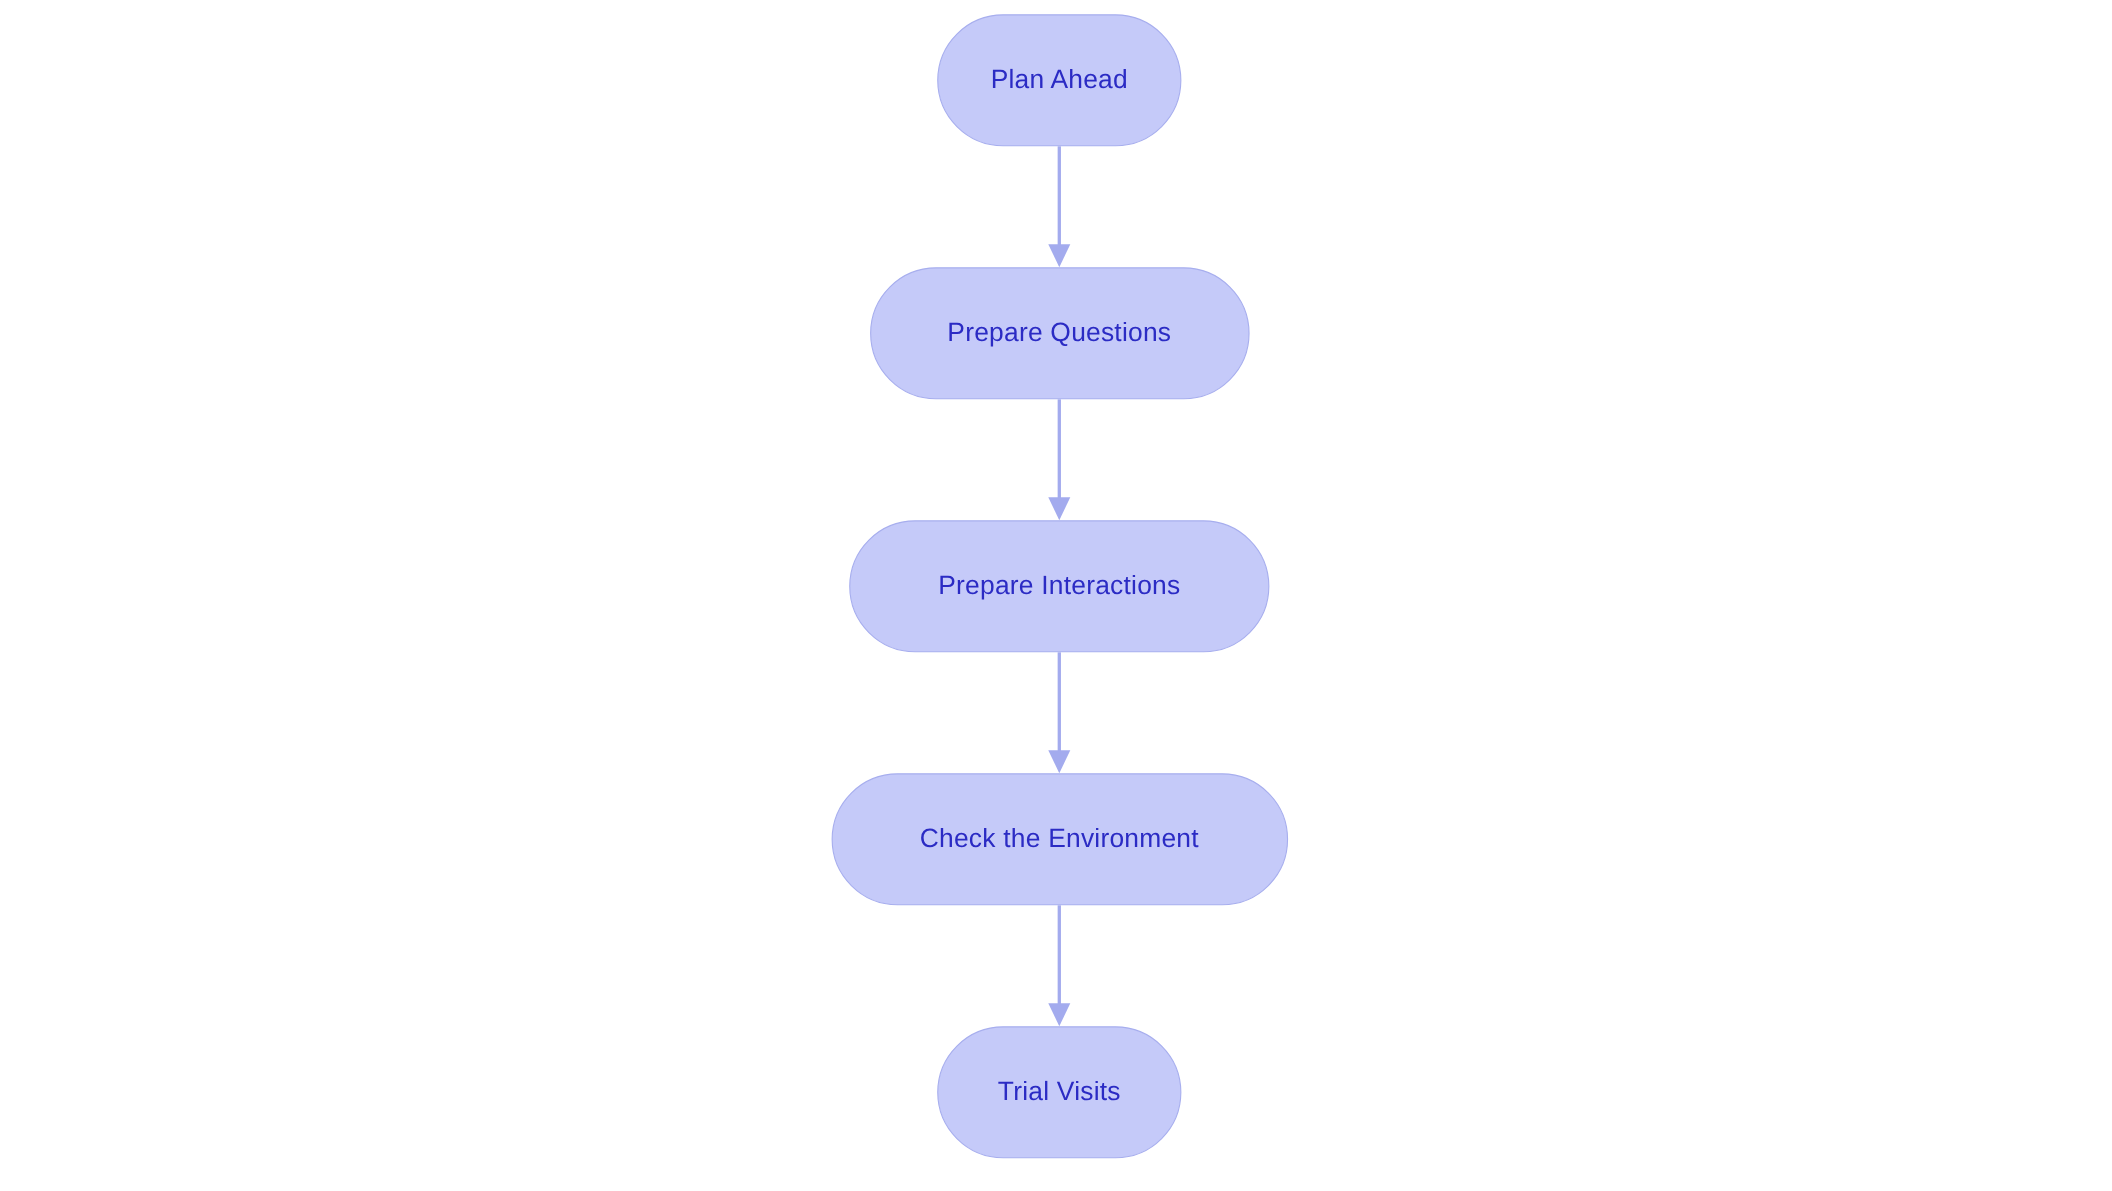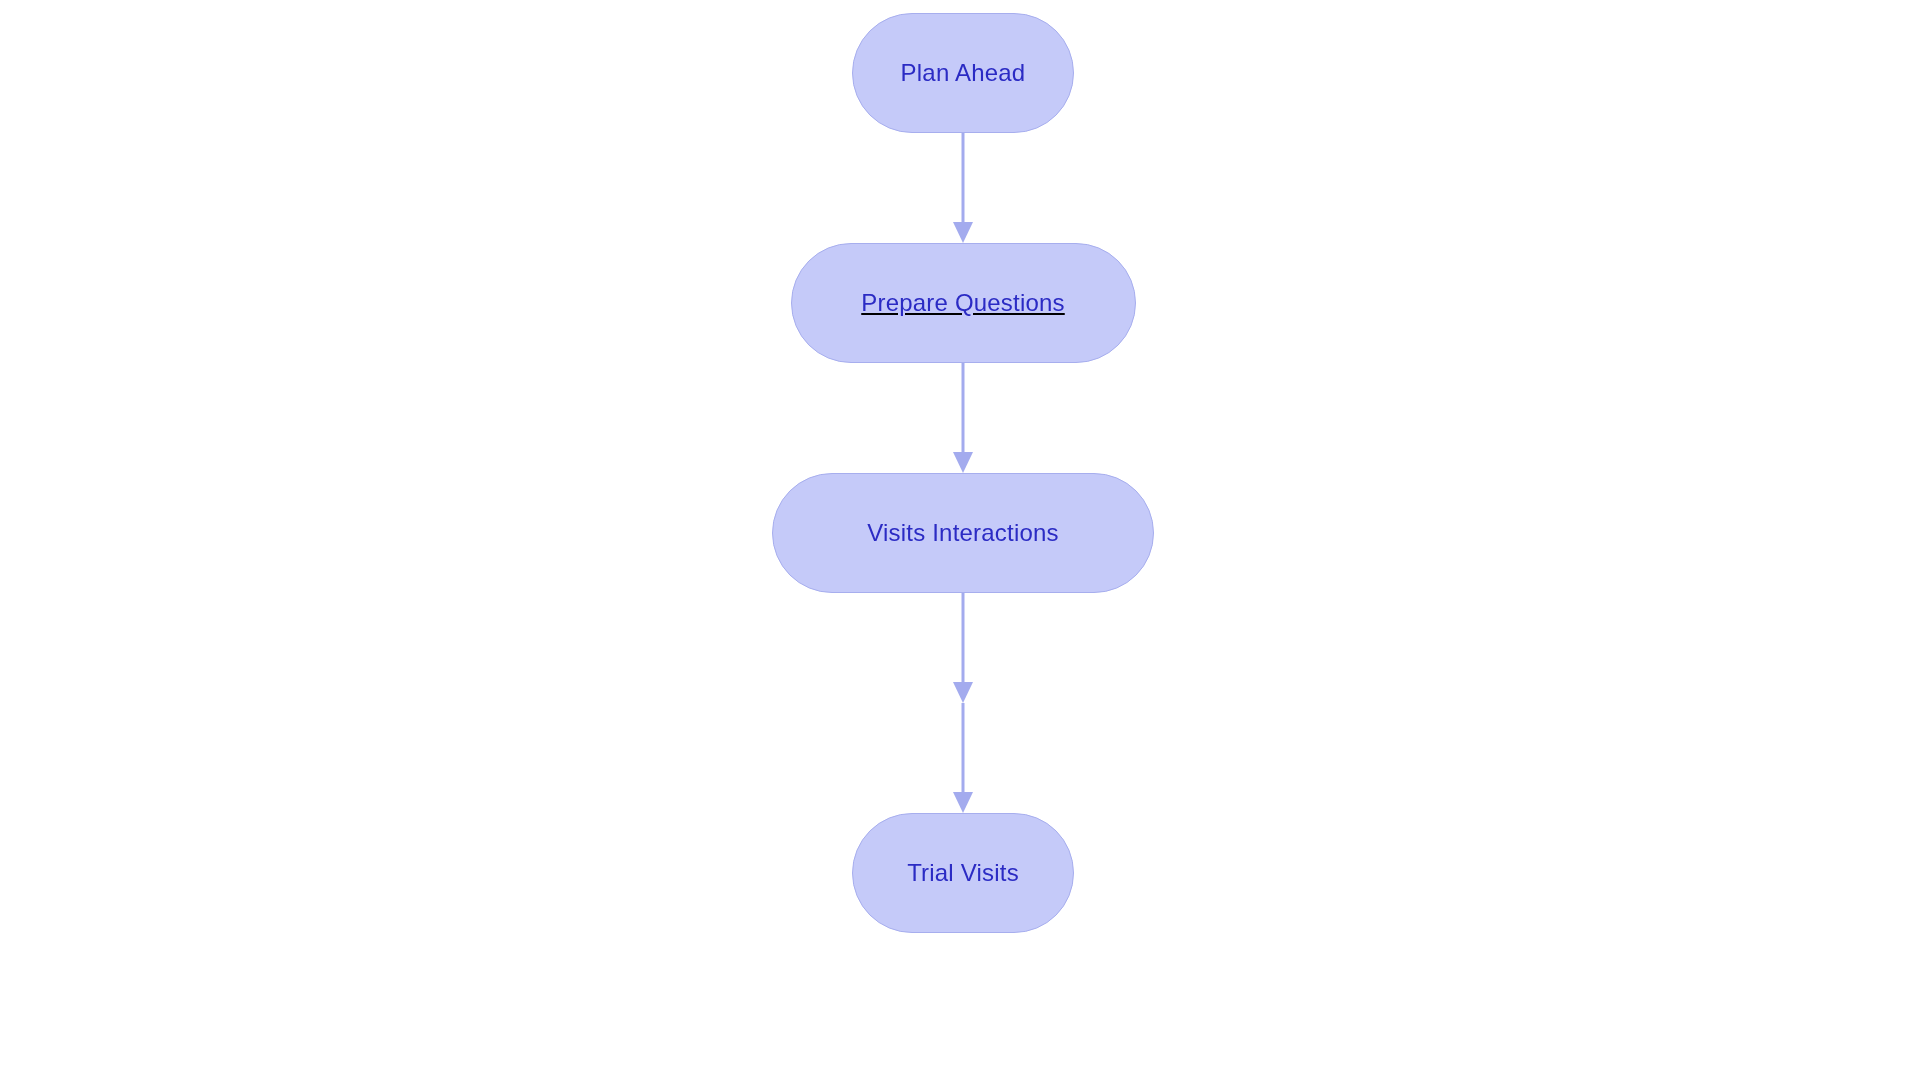--- a/index.html
+++ b/index.html
@@ -54,21 +54,21 @@
     font-size: 24px;
     font-weight: 400;
     letter-spacing: 0.2px;
     line-height: 1;
     white-space: nowrap;
     padding: 0 26px;
   }
 
   
   .node-w1 { width: 222px; }
-  .node-w2 { width: 345px; text-decoration: underline; }
+  .node-w2 { width: 345px; }
   .node-w3 { width: 382px; }
   .node-w4 { width: 415px; }
   .node-w5 { width: 222px; }
 
   
   .connector {
     width: 40px;
     height: 110px;
     position: relative;
     margin-left: 6px;
@@ -113,28 +113,31 @@
     <div class="node node-w2">
       <span class="node-label">Prepare Questions</span>
     </div>
 
     <div class="connector">
       <div class="line"></div>
       <div class="arrowhead"></div>
     </div>
 
     <div class="node node-w3">
-      <span class="node-label">Visits Interactions</span>
+      <span class="node-label">Prepare Interactions</span>
     </div>
 
     <div class="connector">
       <div class="line"></div>
       <div class="arrowhead"></div>
     </div>
 
+    <div class="node node-w4">
+      <span class="node-label">Check the Environment</span>
+    </div>
 
     <div class="connector">
       <div class="line"></div>
       <div class="arrowhead"></div>
     </div>
 
     <div class="node node-w5">
       <span class="node-label">Trial Visits</span>
     </div>
 

